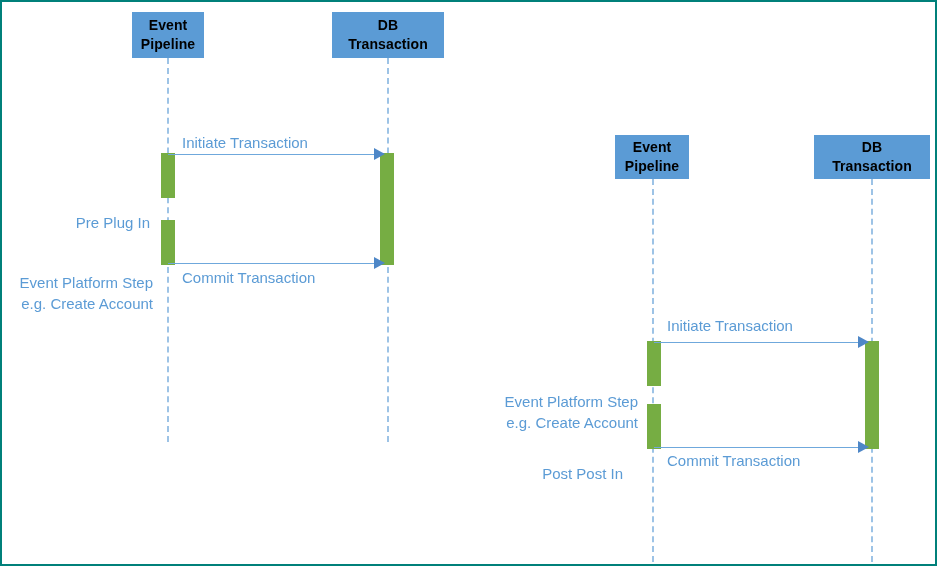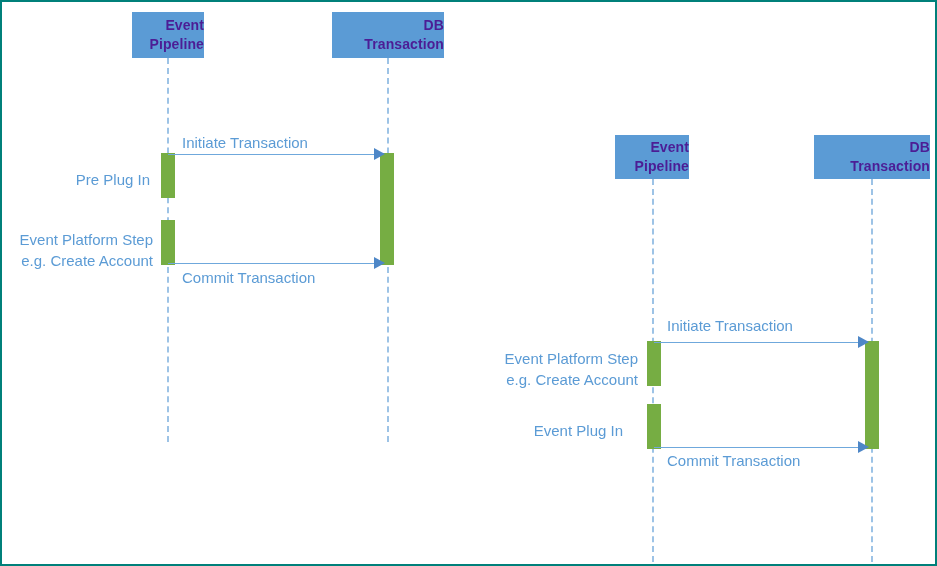--- a/index.html
+++ b/index.html
@@ -17,28 +17,28 @@
     height: 566px;
     background: #ffffff;
     border: 2px solid #00807a;
     box-sizing: border-box;
     overflow: hidden;
   }
   
   .lifeline-head {
     position: absolute;
     background: #5B9BD5;
-    color: #4c1d95;
+    color: #000000;
     font-weight: bold;
     font-size: 14px;
     line-height: 19px;
     text-align: center;
     display: flex;
     flex-direction: column;
-    align-items: flex-end;
+    align-items: center;
     justify-content: center;
     box-sizing: border-box;
     letter-spacing: 0.1px;
   }
   .lifeline-head span { display: block; white-space: nowrap; }
 
   
   .lifeline {
     position: absolute;
     width: 0;
@@ -74,20 +74,21 @@
   }
 
   
   .side-label {
     position: absolute;
     color: #5B9BD5;
     font-size: 15px;
     line-height: 21px;
     text-align: right;
     white-space: nowrap;
+    margin-top: 43px;
   }
   .side-label span { display: block; }
 </style>
 </head>
 <body>
 
 <div id="canvas">
 
   <div>
 
@@ -154,17 +155,17 @@
     <div class="msg-line" style="left:652px; top:445px; width:205px;"></div>
     <div class="msg-head" style="left:856px; top:439px;"></div>
     <div class="msg-label" style="left:665px; top:449px; width:205px;">Commit Transaction</div>
 
     <div class="side-label" style="left:484px; top:346px; width:152px;">
       <span>Event Platform Step</span>
       <span>e.g. Create Account</span>
     </div>
 
     <div class="side-label" style="left:484px; top:418px; width:137px;">
-      <span>Event Plug In</span>
+      <span>Post Post In</span>
     </div>
   </div>
 
 </div>
 
 </body></html>

